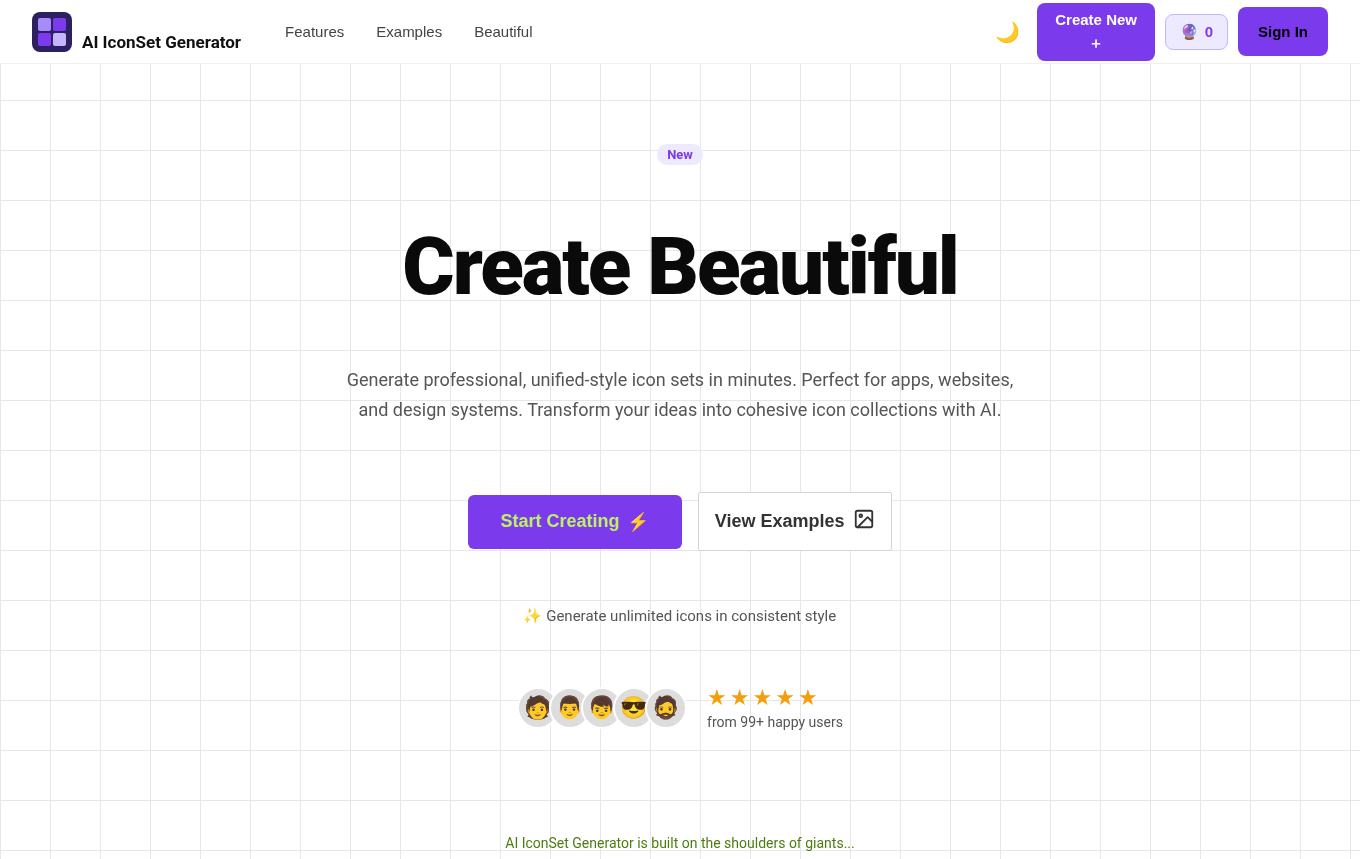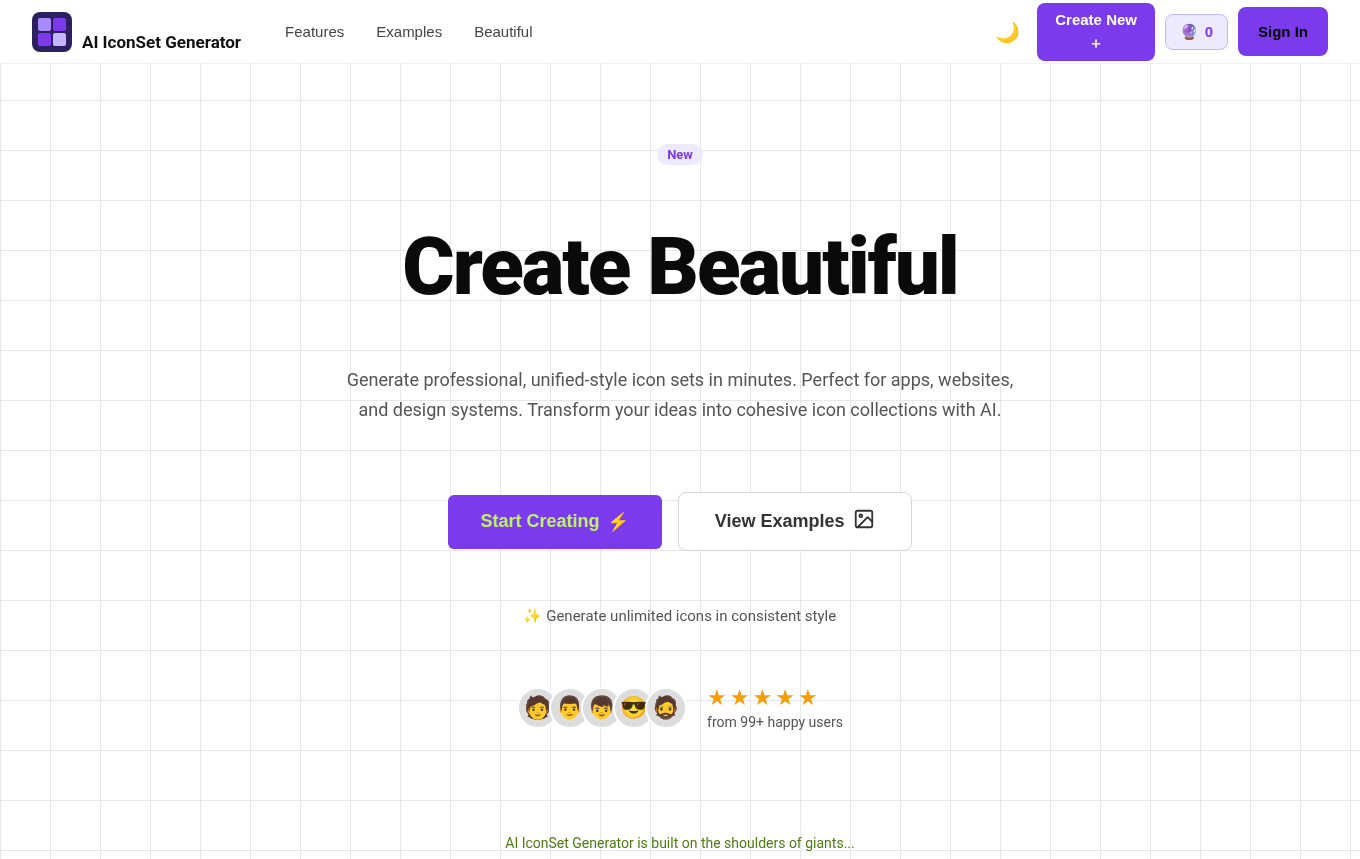--- a/index.html
+++ b/index.html
@@ -224,25 +224,25 @@
       border-radius: 6px;
       font-size: 18px;
       font-weight: 700;
       cursor: pointer;
     }
 
     .btn-examples {
       display: flex;
       align-items: center;
       gap: 8px;
-      padding: 15px 36px;
+      padding: 15px 16px;
       background: #fff;
       color: #333;
       border: 1.5px solid #d1d5db;
-      border-radius: 8px;
+      border-radius: 2px;
       font-size: 18px;
       font-weight: 600;
       cursor: pointer;
     }
 
     
     .sparkle-line {
       font-size: 15px;
       color: #555;
       margin-bottom: 36px;

